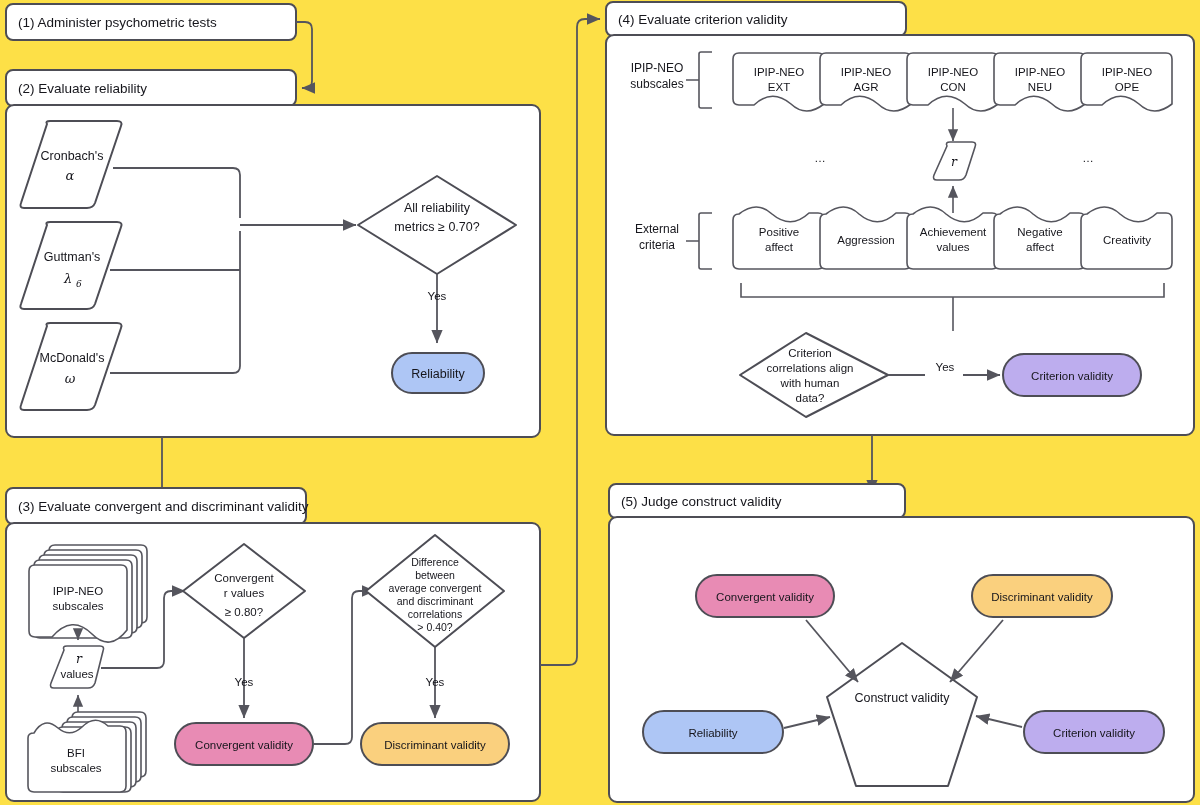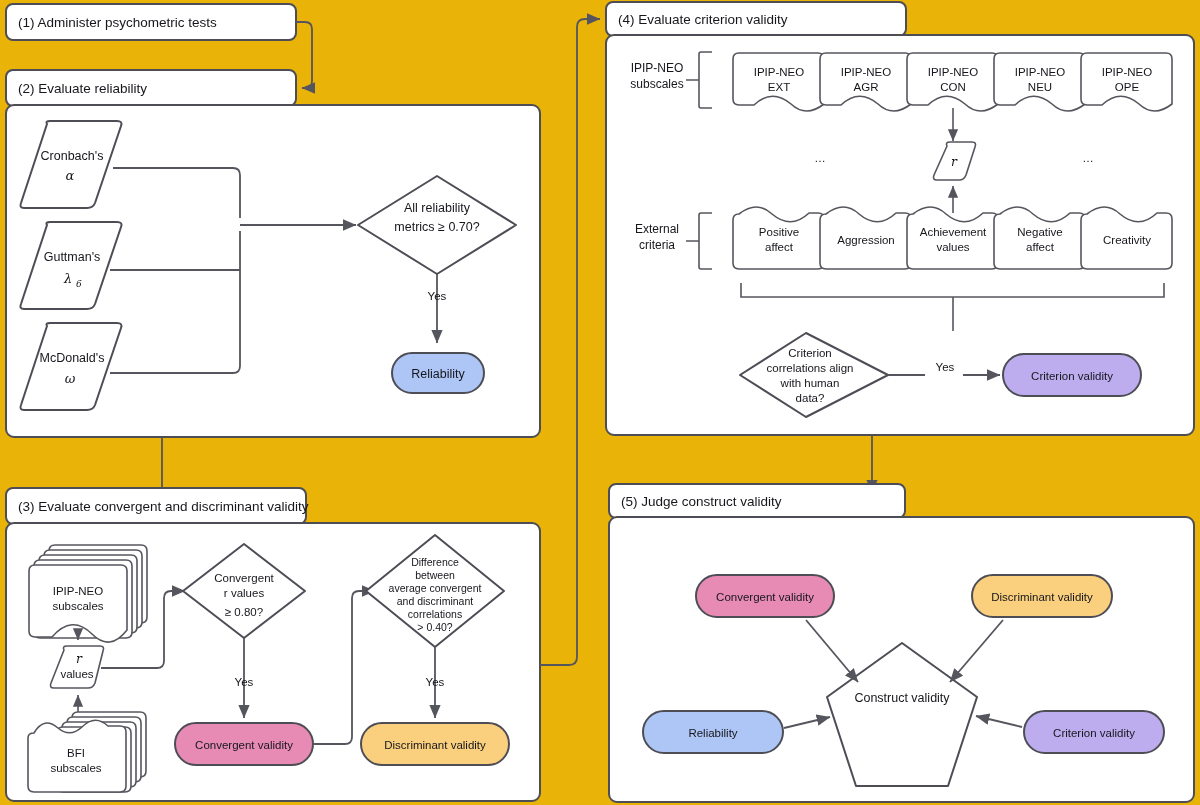--- a/index.html
+++ b/index.html
@@ -1,17 +1,17 @@
 <!DOCTYPE html>
 <html><head>
 <meta charset="utf-8">
 <style>
   html,body{margin:0;padding:0;background:#ffffff;}
   body{font-family:"Liberation Sans","DejaVu Sans",sans-serif;color:#1c1c22;}
-  #stage{position:relative;width:1200px;height:805px;overflow:hidden;background:#eab308;}
+  #stage{position:relative;width:1200px;height:805px;overflow:hidden;background:#fde047;}
   svg#canvas{position:absolute;left:0;top:0;width:1200px;height:805px;}
   .shape{fill:#ffffff;stroke:#4d4d55;stroke-width:2;stroke-linejoin:round;}
   .shape-thin{fill:#ffffff;stroke:#55555d;stroke-width:1.6;stroke-linejoin:round;}
   .conn{fill:none;stroke:#55555d;stroke-width:1.8;stroke-linejoin:round;stroke-linecap:butt;}
   .conn-thin{fill:none;stroke:#55555d;stroke-width:1.6;}
   text{font-family:"Liberation Sans","DejaVu Sans",sans-serif;fill:#16161c;}
   .t-title{font-size:13.5px;}
   .t-node{font-size:12.5px;}
   .t-small{font-size:11.5px;}
   .t-tiny{font-size:10.5px;}

